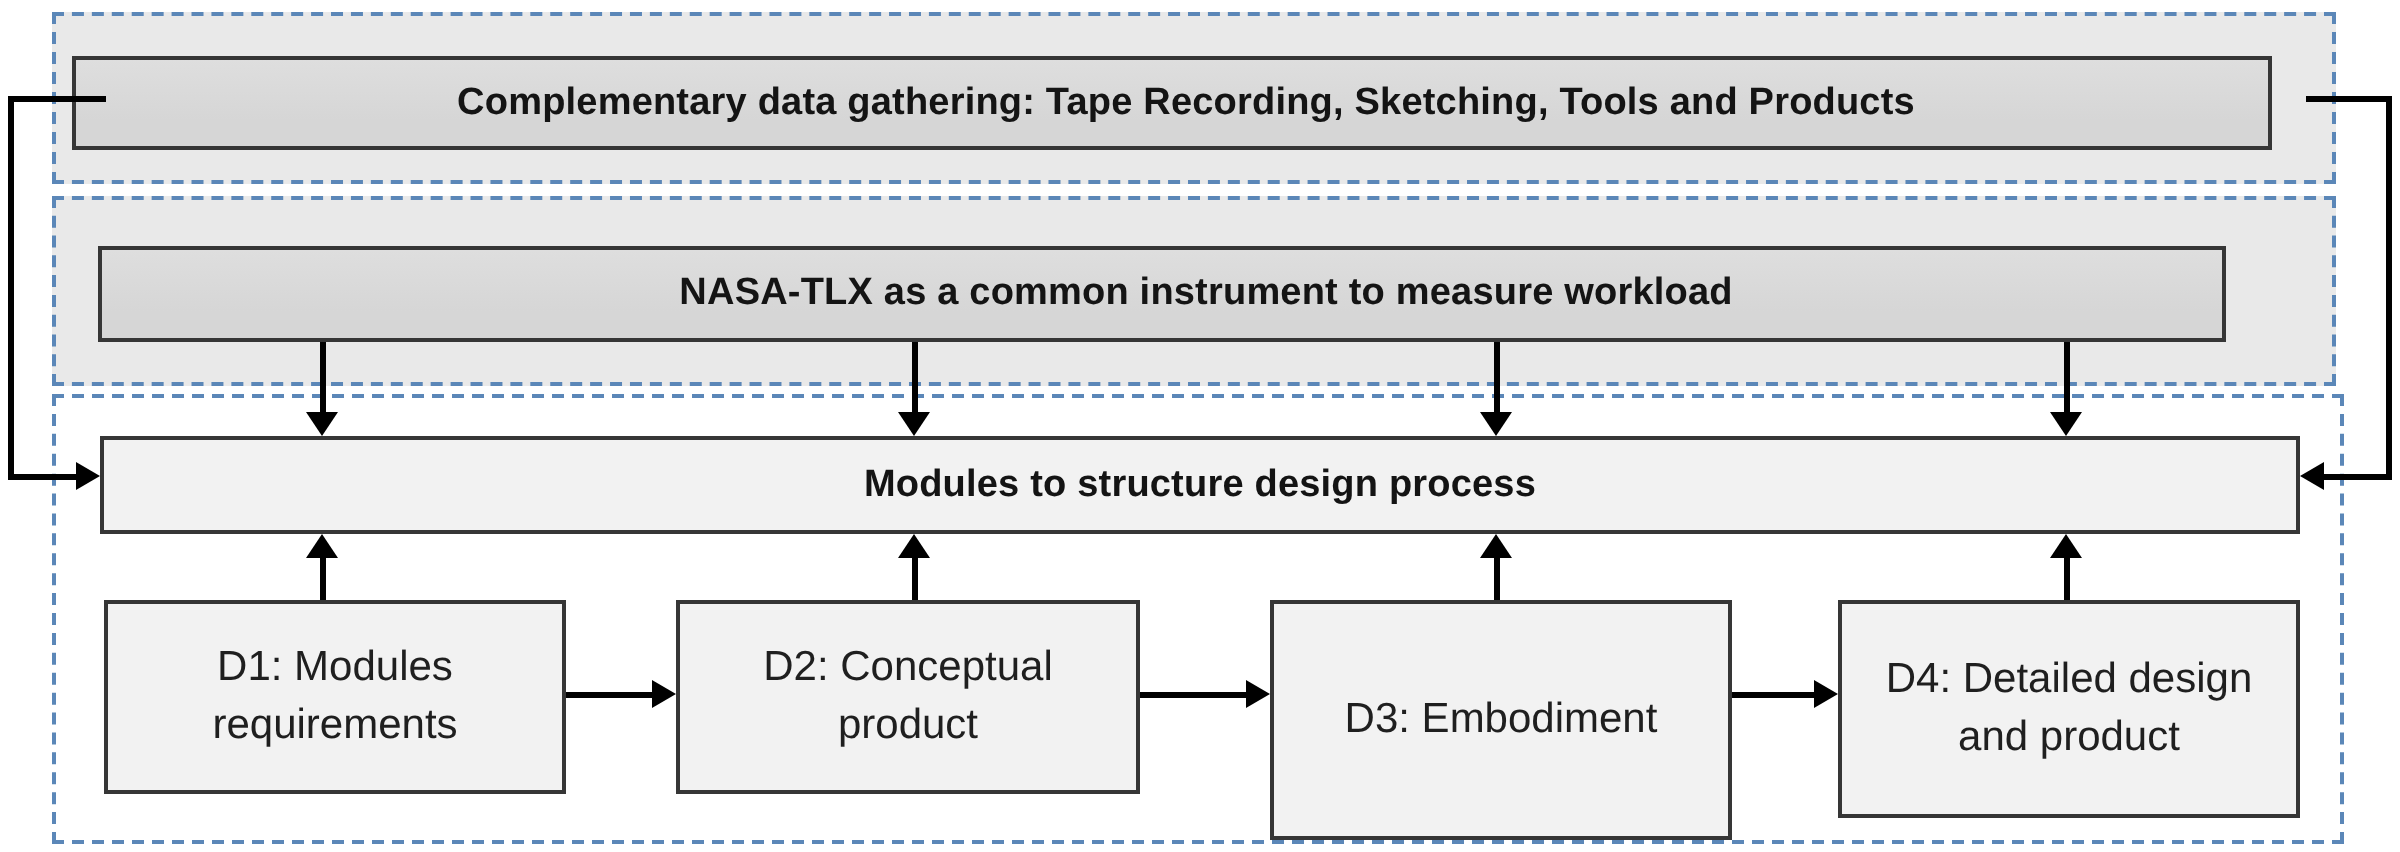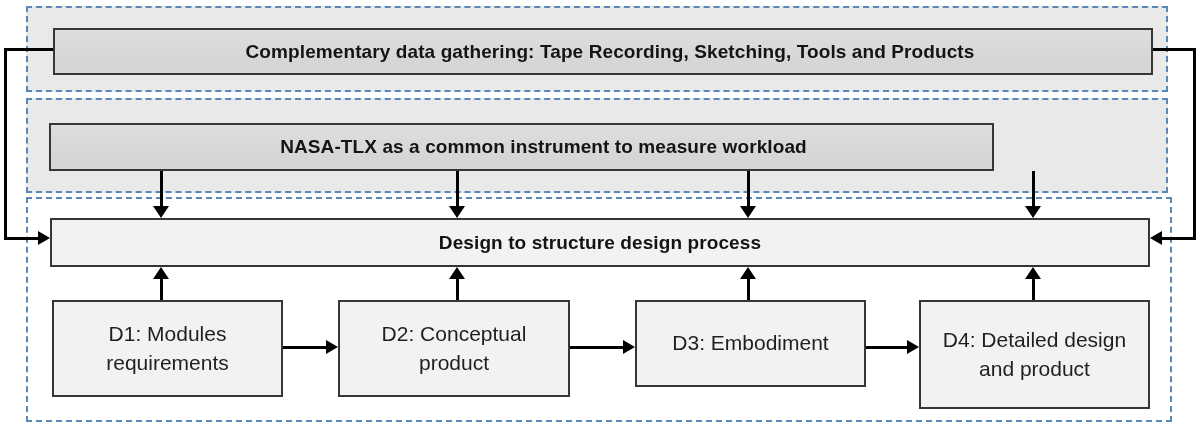--- a/index.html
+++ b/index.html
@@ -34,38 +34,38 @@
 </style>
 </head>
 <body>
 
 <div class="canvas">
 
   <div class="region" style="left:26px;top:6px;width:1142px;height:86px;"></div>
   <div class="region" style="left:26px;top:98px;width:1142px;height:95px;"></div>
   <div class="region clear" style="left:26px;top:197px;width:1146px;height:225px;"></div>
 
-  <div class="box bar-dark" style="left:53px;top:28px;width:1100px;height:47px;padding-left:14px;">
+  <div class="box bar-dark" style="left:36px;top:28px;width:1100px;height:47px;padding-left:14px;">
     <span class="bar-label">Complementary data gathering: Tape Recording, Sketching, Tools and Products</span>
   </div>
-  <div class="box bar-dark" style="left:49px;top:123px;width:945px;height:48px;padding-left:44px;">
+  <div class="box bar-dark" style="left:49px;top:123px;width:1064px;height:48px;padding-left:44px;">
     <span class="bar-label">NASA-TLX as a common instrument to measure workload</span>
   </div>
   <div class="box bar-light" style="left:50px;top:218px;width:1100px;height:49px;">
-    <span class="bar-label">Design to structure design process</span>
+    <span class="bar-label">Modules to structure design process</span>
   </div>
 
   <div class="box stage" style="left:52px;top:300px;width:231px;height:97px;">
     <span class="stage-label">D1: Modules
 requirements</span>
   </div>
   <div class="box stage" style="left:338px;top:300px;width:232px;height:97px;">
     <span class="stage-label">D2: Conceptual product</span>
   </div>
-  <div class="box stage" style="left:635px;top:300px;width:231px;height:87px;">
+  <div class="box stage" style="left:635px;top:300px;width:231px;height:120px;">
     <span class="stage-label">D3: Embodiment</span>
   </div>
   <div class="box stage" style="left:919px;top:300px;width:231px;height:109px;">
     <span class="stage-label">D4: Detailed design
 and product</span>
   </div>
 
   <div>
     <div class="seg" style="left:160px;top:171px;width:3px;height:37px;"></div>
     <div class="head down" style="left:153px;top:206px;"></div>

